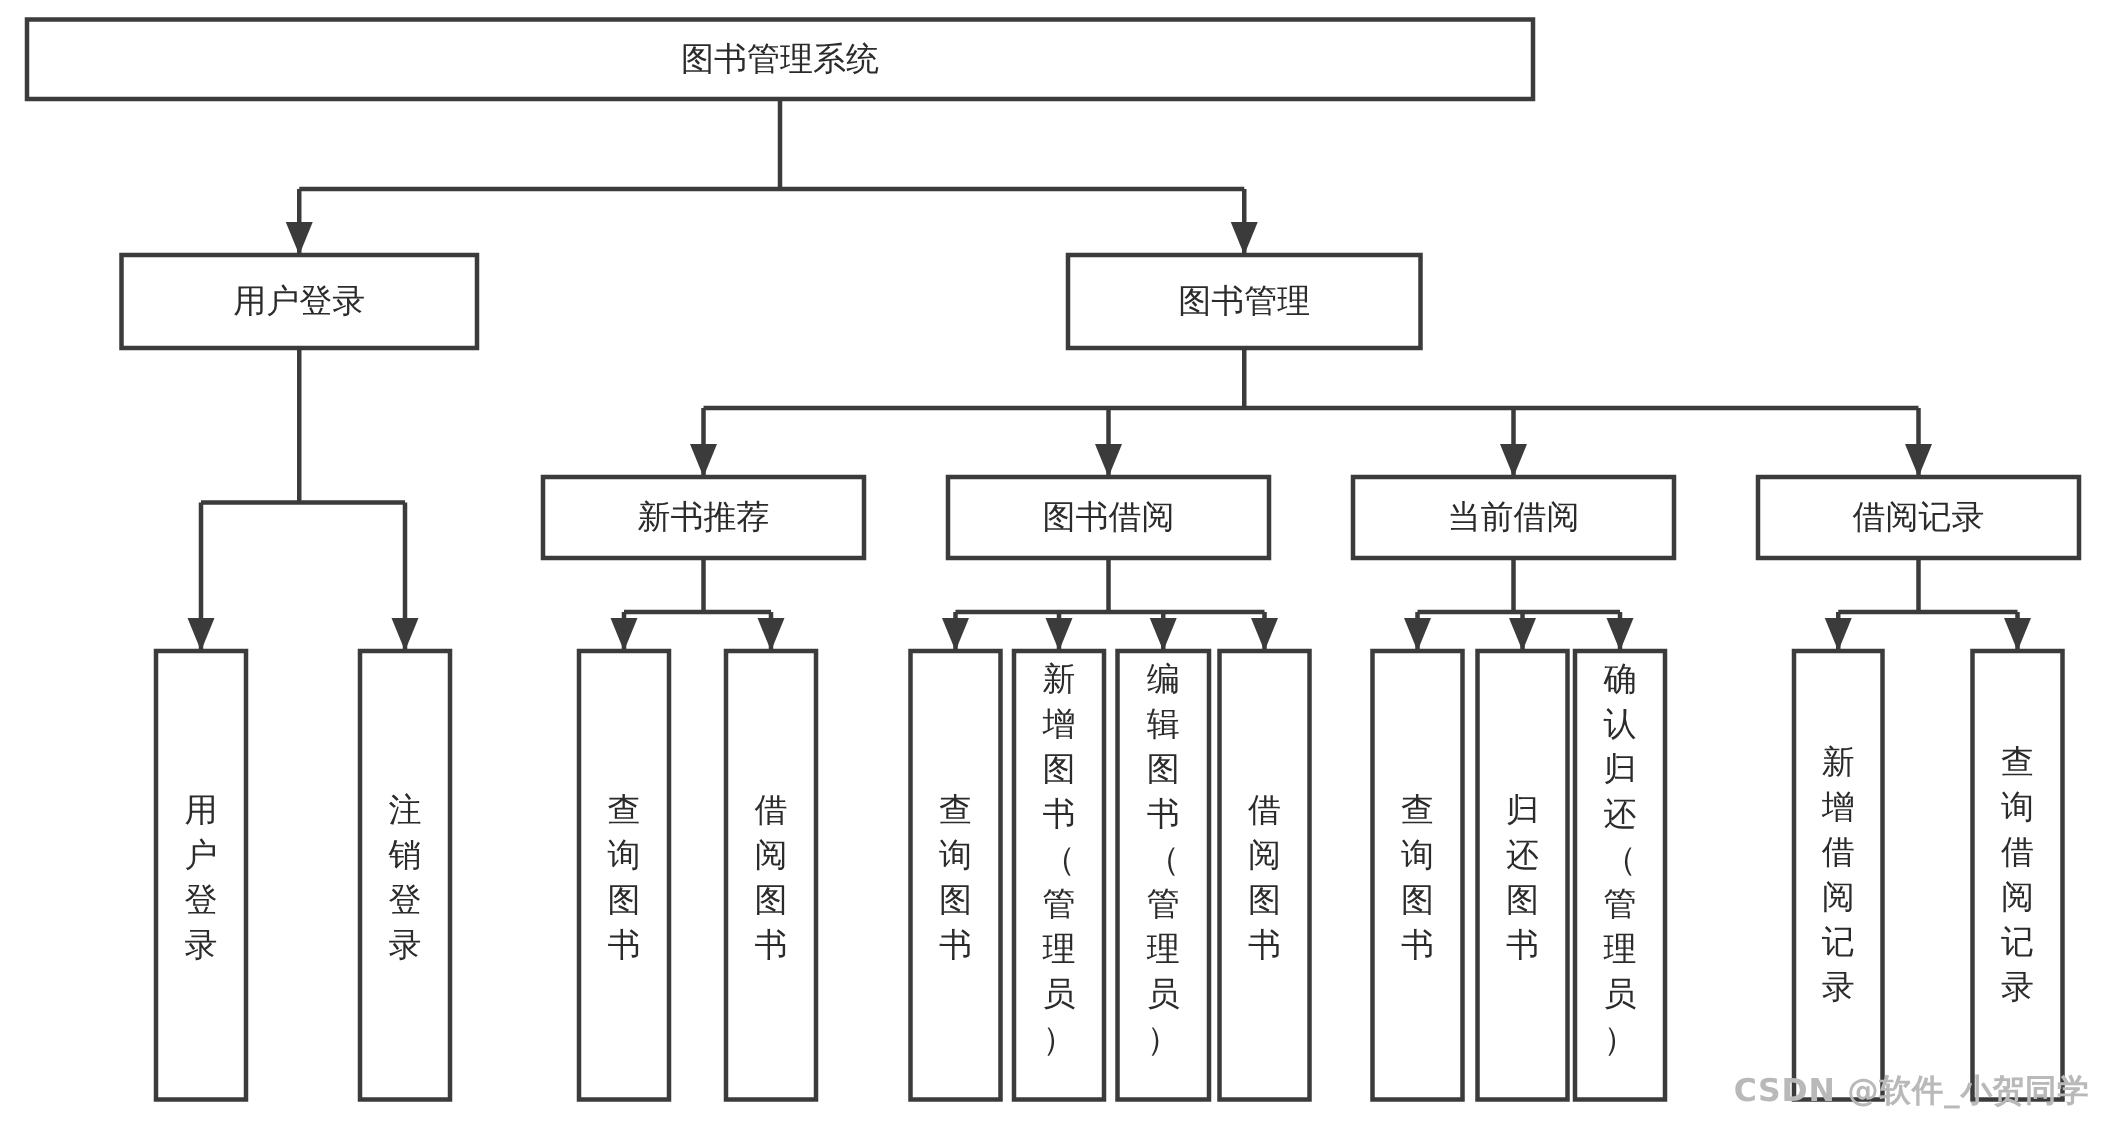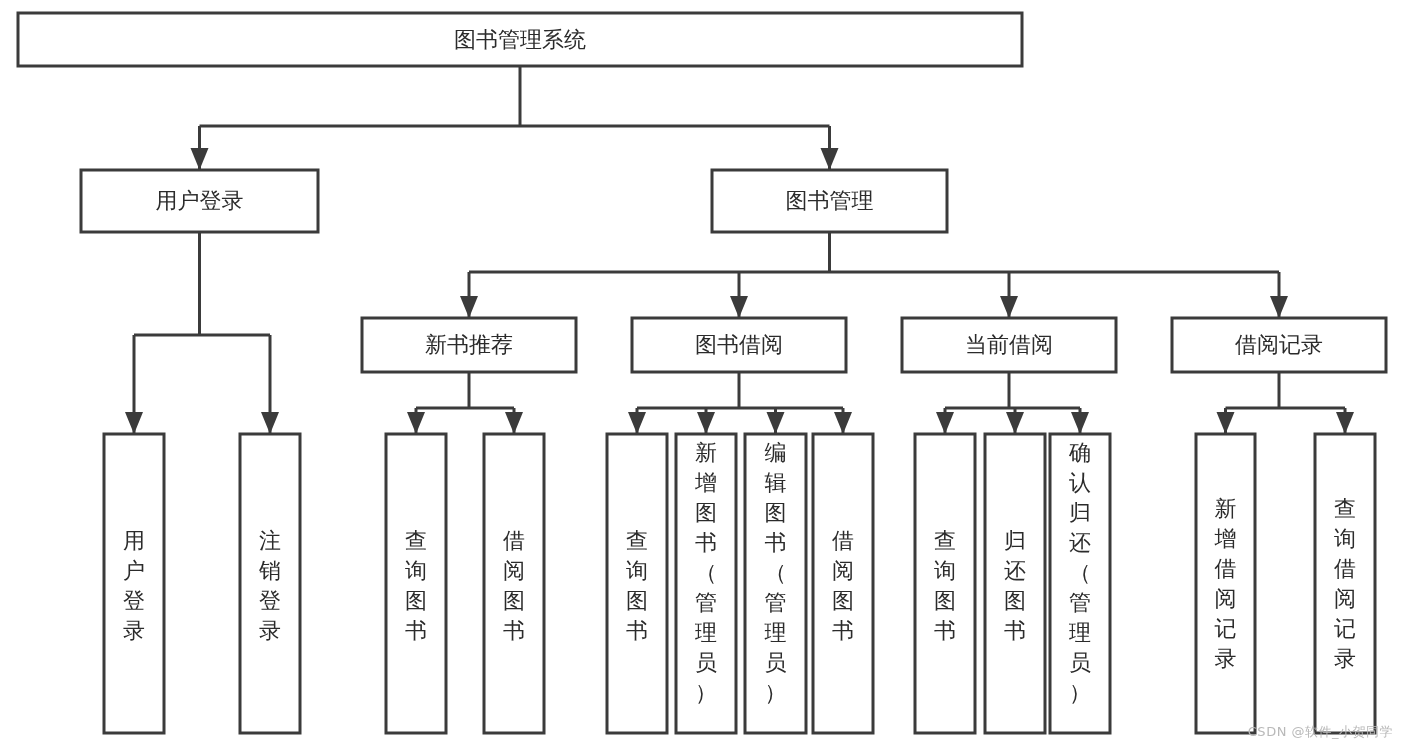--- a/index.html
+++ b/index.html
@@ -54,25 +54,26 @@
     font-family: "DejaVu Sans", "Liberation Sans", sans-serif;
     font-size: 22px;
     fill: #2b2b2b;
     text-anchor: middle;
   }
   .watermark {
     position: absolute;
     right: 12px;
     bottom: 6px;
     font-family: "DejaVu Sans", "Liberation Sans", sans-serif;
-    font-size: 13px;
+    font-size: 21px;
     color: #b9b9b9;
     white-space: nowrap;
     letter-spacing: 0.5px;
     user-select: none;
+    font-weight: bold;
   }
 </style>
 </head>
 <body>
 
 <div id="diagram-root">
   <svg class="diagram-canvas" viewBox="0 0 1405 747">
     <g id="connector-layer">
         <line x1="520" y1="66" x2="520" y2="126" class="connector"></line>
         <line x1="199.5" y1="126" x2="829.5" y2="126" class="connector"></line>

